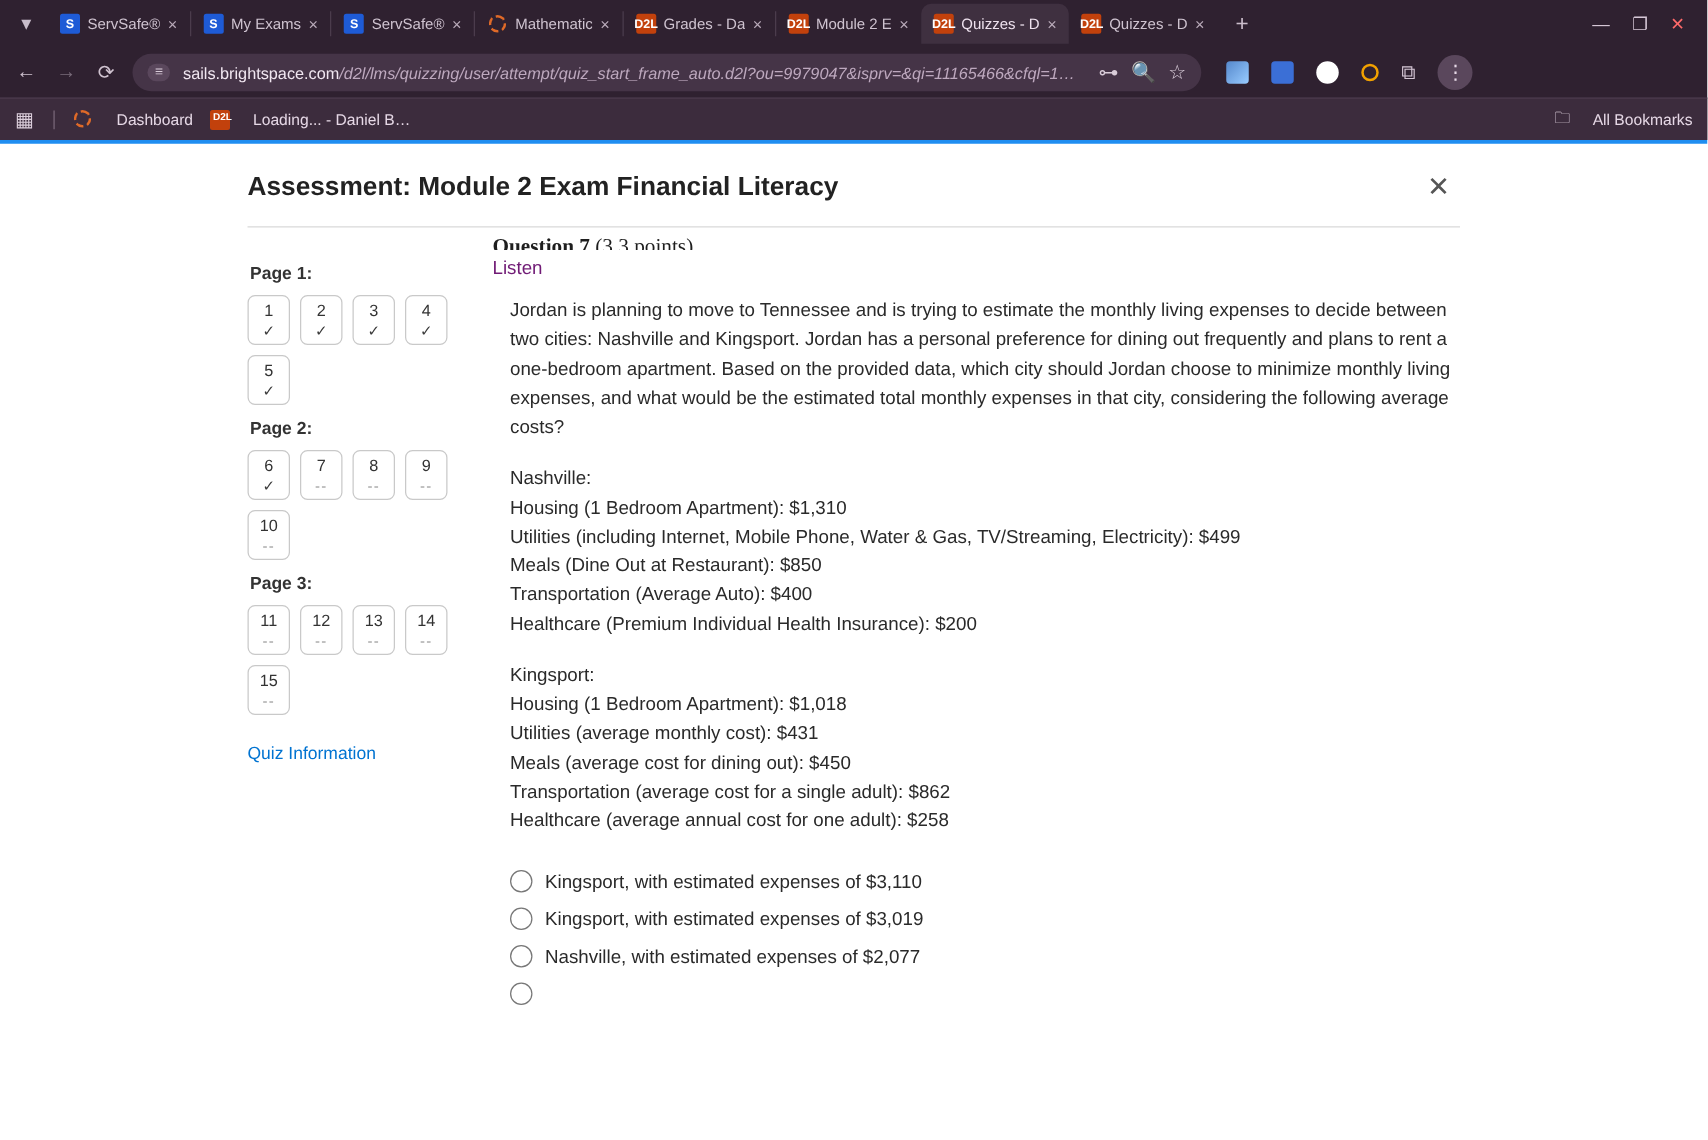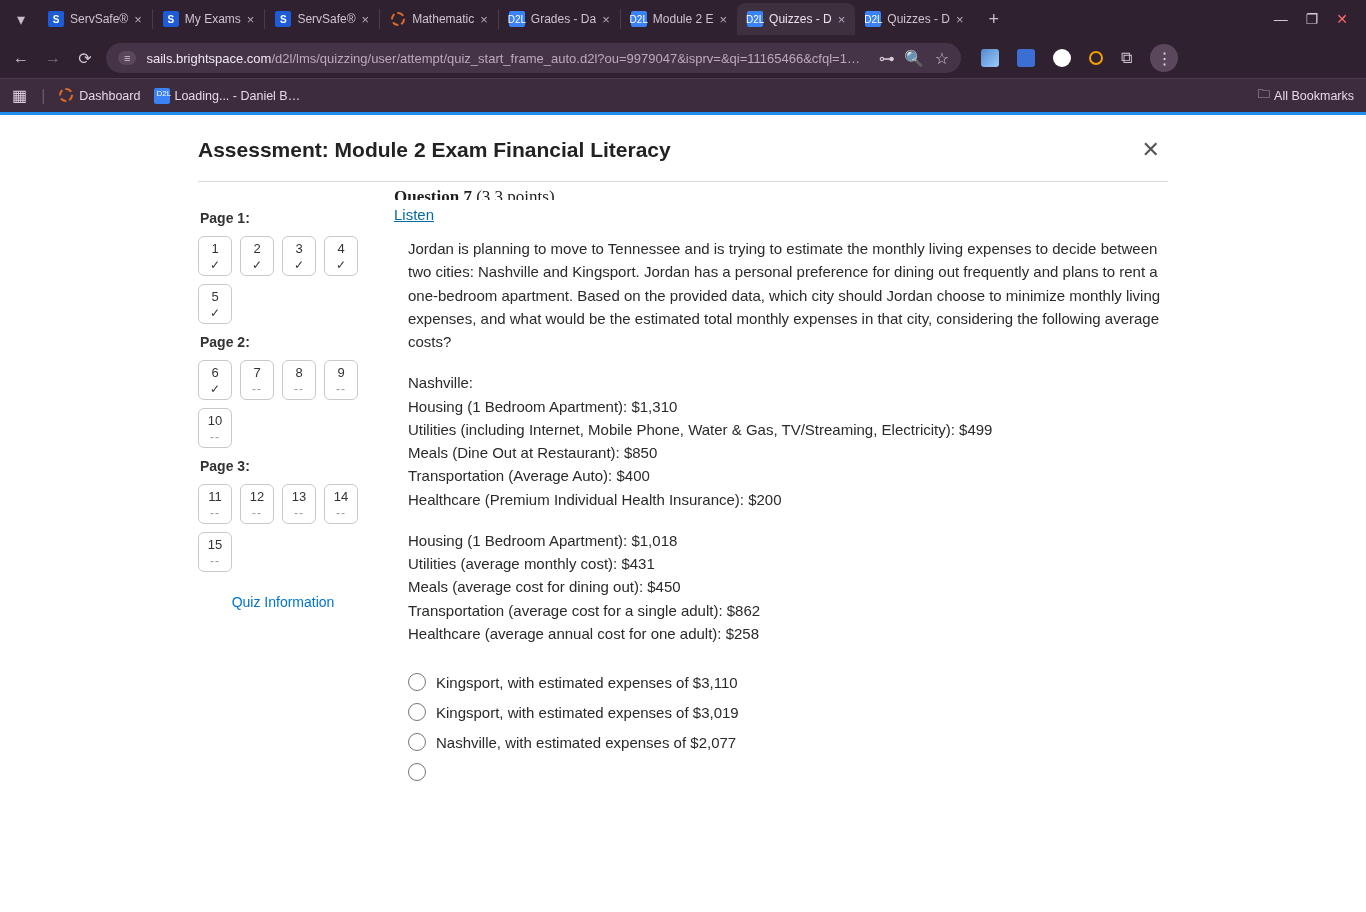--- a/index.html
+++ b/index.html
@@ -20,27 +20,27 @@
   .winctrl { margin-left:auto; display:flex; gap:18px; padding-right:10px; color:#d6c7d6;}
   .winctrl span { font-size:14px;}
   .winctrl .close { color:#ff6a6a; }
 
   .addrbar { display:flex; align-items:center; height:40px; padding:0 10px; gap:10px; }
   .navbtn { color:#d0c3d0; width:22px; text-align:center; font-size:16px;}
   .omnibox { flex:0 1 855px; background:#453447; border-radius:20px; height:30px; display:flex; align-items:center; padding:0 12px; gap:10px; color:#d9ccd9; }
   .omnibox .site-chip { background:#5a475c; border-radius:10px; padding:1px 6px; font-size:11px;}
   .omnibox .url { font-size:13px; flex:1; white-space:nowrap; overflow:hidden; text-overflow:ellipsis;}
   .omnibox .dom { color:#f1e7f1;}
-  .omnibox .path { color:#bda8be;}
+  .omnibox .path { color:#bda8be;font-style:italic;}
   .addr-icons { display:flex; align-items:center; gap:18px; color:#d3c4d3; margin-left:10px;}
   .addr-icons .dot { width:18px; height:18px; border-radius:3px;}
   .kebab { width:28px;height:28px;border-radius:50%;background:#5a475c;display:flex;align-items:center;justify-content:center;color:#e6d9e6;margin-left:8px;}
 
   .bookmarkbar { display:flex; align-items:center; height:34px; padding:0 12px; gap:14px; background:#3c2c3d; border-top:1px solid #4b3a4c;}
-  .bmk { display:flex; align-items:center; gap:4px; font-size:12.5px; color:#e6d8e6;}
+  .bmk { display:flex; align-items:center; gap:18px; font-size:12.5px; color:#e6d8e6;}
   .bmk .ico { width:16px;height:16px;}
   .bmk-right { margin-left:auto; }
 
   .accent-line { height:3px; background:#1f8ef1; }
 
   
   .page { flex:1; overflow:auto; }
   .content { max-width: 970px; margin: 0 auto; padding: 14px 0 40px 0; }
   .asmt-head { display:flex; align-items:center; border-bottom:1px solid #d9d9d9; padding:4px 0 14px 0; }
   .asmt-title { font-size:21px; font-weight:700; color:#222; }
@@ -48,37 +48,37 @@
 
   .body-row { display:flex; align-items:flex-start; gap:26px; margin-top:18px; }
   .side { width:170px; font-size:14px; color:#333;}
   .side .ph { font-weight:700; margin:10px 0 10px 2px;}
   .qgrid { display:flex; flex-wrap:wrap; gap:8px; margin-bottom:6px;}
   .qbox { width:34px; height:40px; border:1px solid #c9c9c9; border-radius:6px; display:flex; flex-direction:column; align-items:center; justify-content:center; font-size:13px; background:#fff;}
   .qbox .n { line-height:1; }
   .qbox .st { line-height:1; margin-top:4px; font-size:12px;}
   .st.ok { color:#3a3a3a; }
   .st.no { color:#999; letter-spacing:1px;}
-  .quiz-info { color:#0073d1; margin-top:22px; font-size:14px;text-align:center;}
+  .quiz-info { color:#0073d1; margin-top:22px; font-size:14px;}
 
   .qpane { flex:1; font-size:15px; color:#2a2a2a; }
   .qhdr { font-family: Georgia, "Times New Roman", serif; font-size:17px; color:#1e1e1e; position:relative; top:-4px;}
   .qhdr .pts { font-weight:400; }
   .half-occlude { height:12px; overflow:hidden; line-height:26px; margin-top:-12px;}
-  .listen { color:#0369a1; text-decoration:underline; display:inline-block; margin-top:6px;}
+  .listen { color:#701a75; display:inline-block; margin-top:6px;}
   .qtext { margin-top:14px; line-height:1.55; }
   .pblock { margin-top:18px; line-height:1.55;}
   .answers { margin-top:22px;}
   .ansrow { display:flex; align-items:center; gap:10px; padding:6px 0;}
   .radio { width:18px; height:18px; border:1.6px solid #777; border-radius:50%; flex-shrink:0;}
 
   
   .fav-blue { background:#1e5bd6; color:#fff; font-weight:bold; border-radius:2px;}
   .fav-orange { width:14px;height:14px;border:2px dashed #e06a28;border-radius:50%;}
-  .fav-d2l { background:#3b82f6; color:#fff; font-size:8px; font-weight:normal; padding:1px 2px; border-radius:2px;}
+  .fav-d2l { background:#c2410c; color:#fff; font-size:8px; font-weight:bold; padding:1px 2px; border-radius:2px;}
 </style>
 </head>
 <body>
 
 <div class="chrome">
   <div class="tabstrip">
     <div class="tab-menu">▾</div>
     <div id="tabs-mount" style="display: flex; align-items: center;">
         <div class="tab">
           <span class="favicon fav-blue">S</span>
@@ -271,20 +271,21 @@
 
         <div class="pblock" id="nash-mount" style="padding-left:14px;">
             <div>Nashville:</div>
             <div>Housing (1 Bedroom Apartment): $1,310</div>
             <div>Utilities (including Internet, Mobile Phone, Water &amp; Gas, TV/Streaming, Electricity): $499</div>
             <div>Meals (Dine Out at Restaurant): $850</div>
             <div>Transportation (Average Auto): $400</div>
             <div>Healthcare (Premium Individual Health Insurance): $200</div>
           </div>
         <div class="pblock" id="king-mount" style="padding-left:14px;">
+            <div>Kingsport:</div>
             <div>Housing (1 Bedroom Apartment): $1,018</div>
             <div>Utilities (average monthly cost): $431</div>
             <div>Meals (average cost for dining out): $450</div>
             <div>Transportation (average cost for a single adult): $862</div>
             <div>Healthcare (average annual cost for one adult): $258</div>
           </div>
 
         <div class="answers" id="ans-mount" style="padding-left:14px;">
             <label class="ansrow">
               <span class="radio"></span>

